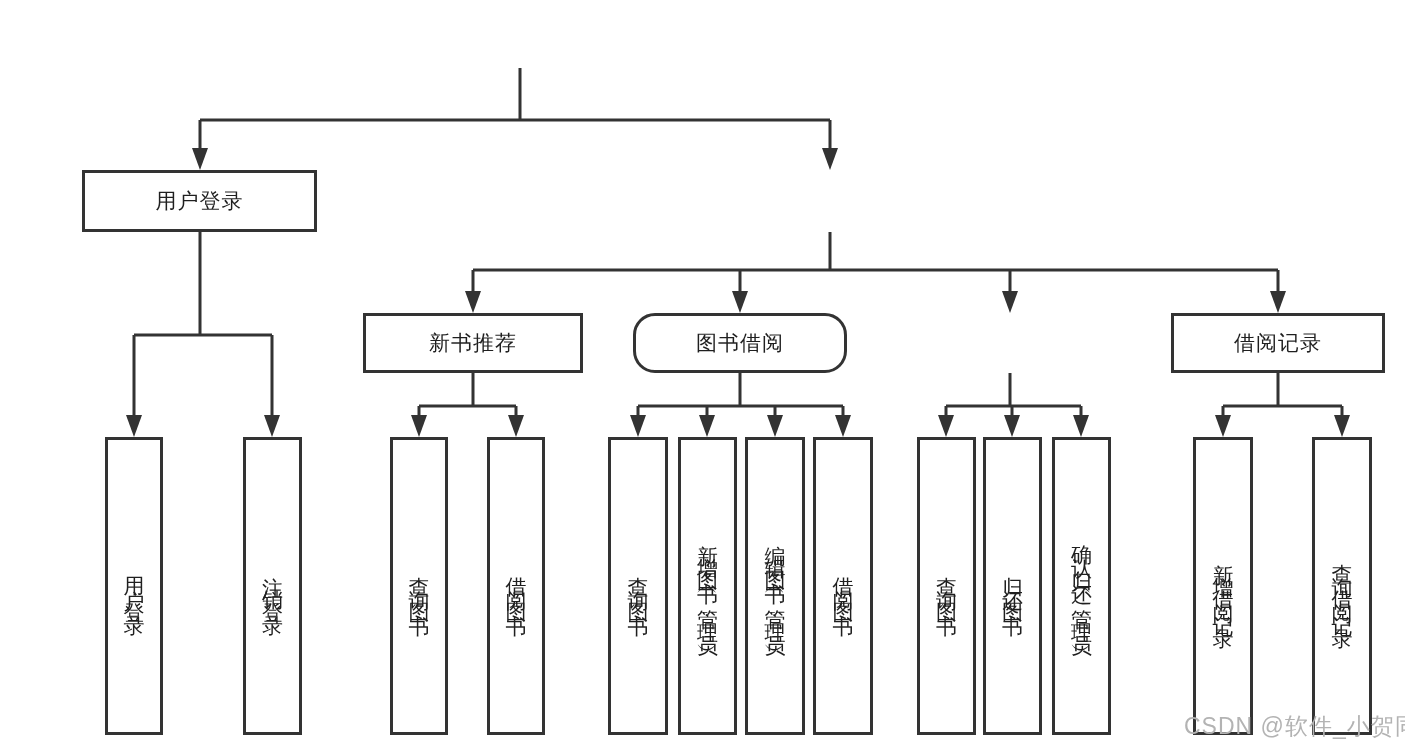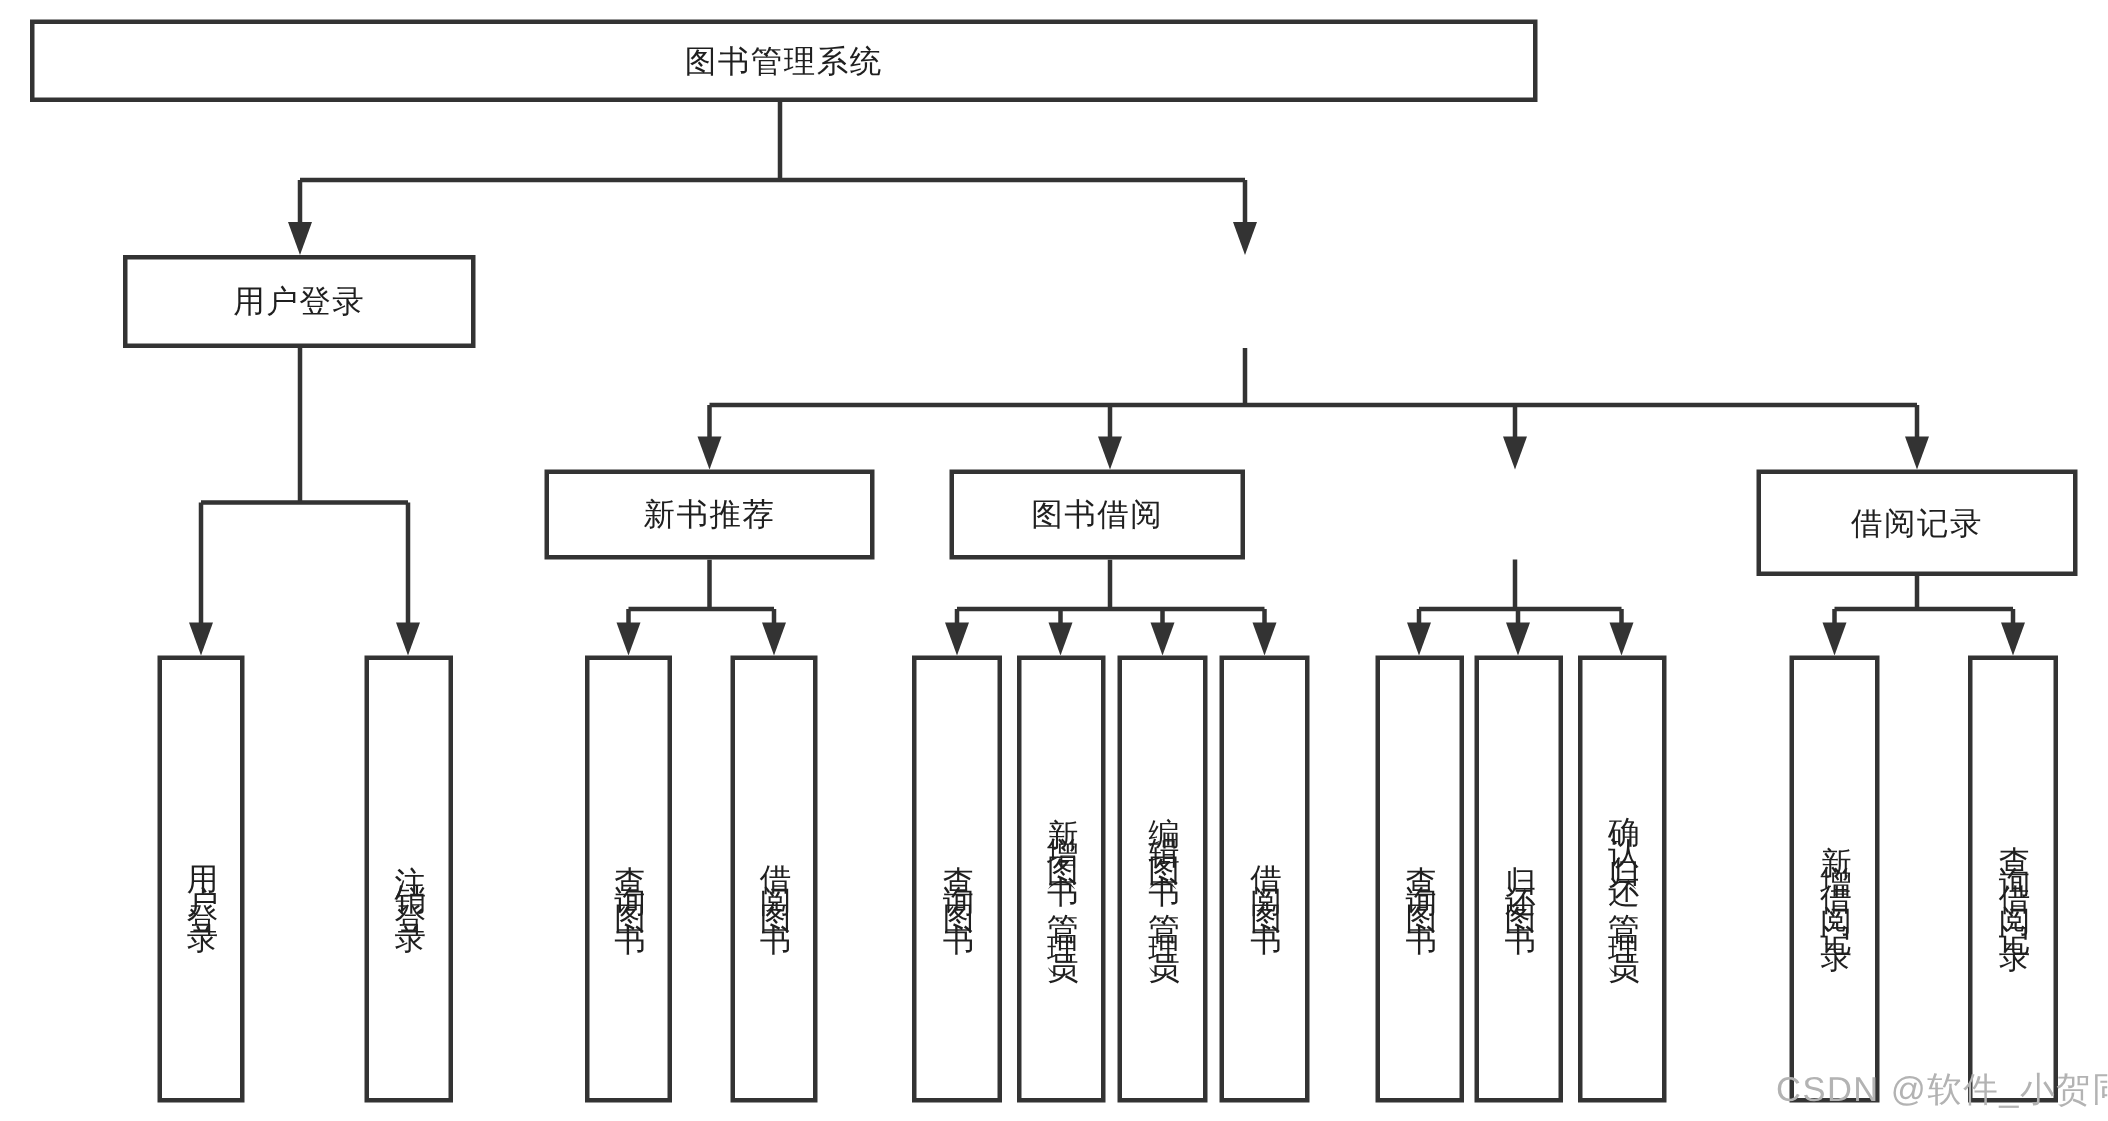--- a/index.html
+++ b/index.html
@@ -89,35 +89,32 @@
       <polygon points="1004,415 1020,415 1012,437"></polygon>
       <polygon points="1073,415 1089,415 1081,437"></polygon>
     </g>
     <g>
       <path d="M1278,373 V406 M1223,406 H1342 M1223,406 V416 M1342,406 V416"></path>
       <polygon points="1215,415 1231,415 1223,437"></polygon>
       <polygon points="1334,415 1350,415 1342,437"></polygon>
     </g>
   </svg>
 
-  <div class="box" style="left:20px;top:13px;width:1005px;height:55px;">
-    <span class="hlabel">图书管理系统</span>
-  </div>
 
   <div class="box" style="left:82px;top:170px;width:235px;height:62px;">
     <span class="hlabel">用户登录</span>
   </div>
 
   <div class="box" style="left:363px;top:313px;width:220px;height:60px;">
     <span class="hlabel">新书推荐</span>
   </div>
-  <div class="box" style="left:633px;top:313px;width:197px;height:60px;">
+  <div class="box" style="left:633px;top:313px;width:214px;height:60px;border-radius:22px;">
     <span class="hlabel">图书借阅</span>
   </div>
-  <div class="box" style="left:1171px;top:313px;width:214px;height:71px;">
+  <div class="box" style="left:1171px;top:313px;width:214px;height:60px;">
     <span class="hlabel">借阅记录</span>
   </div>
 
   <div class="box" style="left:105px;top:437px;width:58px;height:298px;">
     <span class="vlabel">用户登录</span>
   </div>
   <div class="box" style="left:243px;top:437px;width:59px;height:298px;">
     <span class="vlabel">注销登录</span>
   </div>
 

